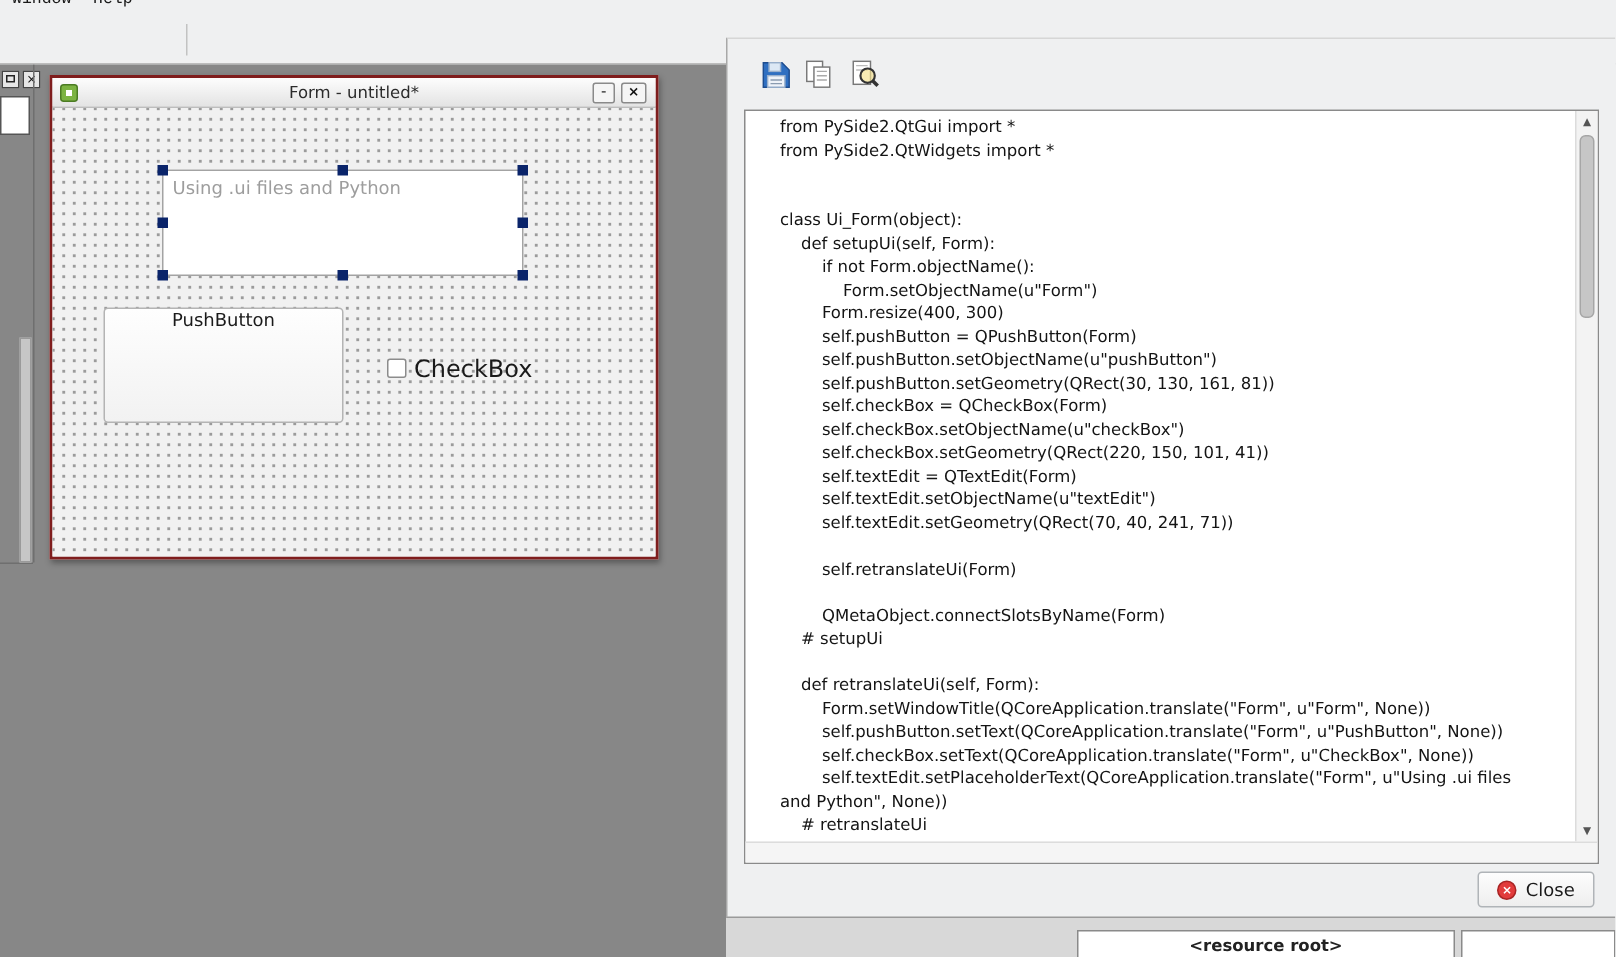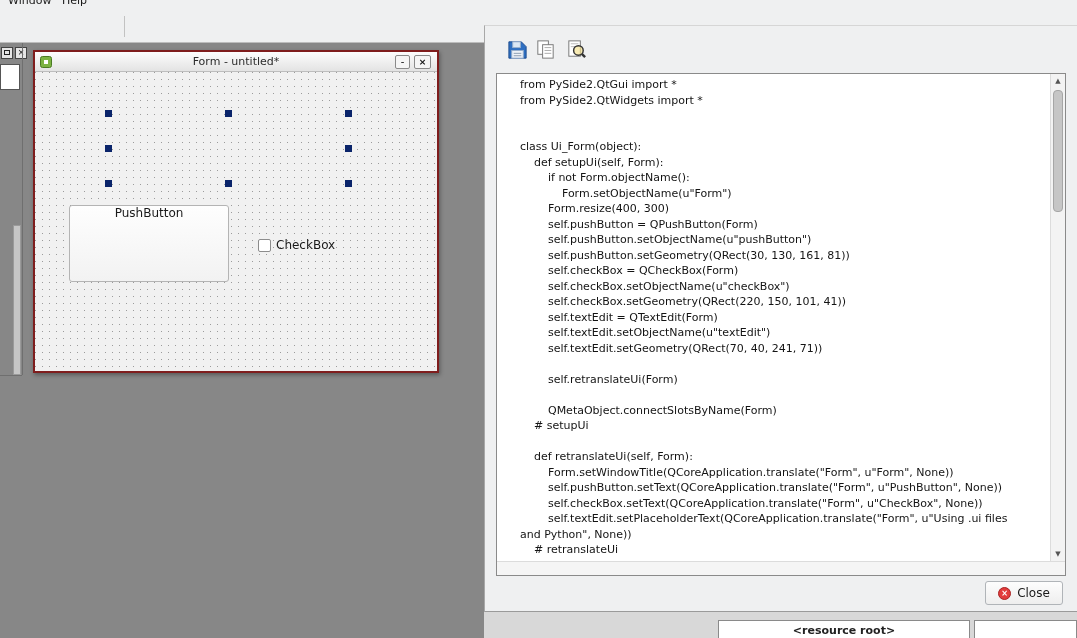--- a/index.html
+++ b/index.html
@@ -1,21 +1,21 @@
 <!DOCTYPE html>
 <html><head>
 <meta charset="utf-8">
 <style>
   * { margin:0; padding:0; box-sizing:border-box; }
   html,body { width:1077px; height:638px; overflow:hidden; }
   body { font-family:"DejaVu Sans", sans-serif; background:#eff0f1; }
   .root { position:relative; width:1077px; height:638px; background:#eff0f1; overflow:hidden; }
 
   
-  .menubar { position:absolute; top:0; left:0; width:100%; height:10px; background:#eff0f1; overflow:hidden; }
+  .menubar { position:absolute; top:0; left:0; width:100%; height:10px; background:#eff0f1; overflow:hidden;font-family:Liberation Mono, monospace; }
   .menu-item { position:absolute; top:-6px; font-size:11px; color:#1a1a1a; }
 
   
   .toolbar { position:absolute; top:10px; left:0; width:100%; height:33px; background:#eff0f1; border-bottom:1px solid #bcbcbc; overflow:hidden; }
   .tbtn { position:absolute; top:3px; width:26px; height:26px; display:flex; align-items:center; justify-content:center; border-radius:3px;margin-top:44px; }
   .tbtn svg { width:22px; height:22px; }
   .tbtn.pressed { top:2px; width:28px; height:28px; background:#b9cdd2; border:1px solid #7e98a0; box-shadow:inset 0 1px 2px rgba(0,0,0,.3); }
   .tbsep { position:absolute; top:6px; left:124px; width:1px; height:21px; background:#c2c2c2; }
   .num123 { font-size:10px; font-weight:bold; color:#1a57a8; letter-spacing:0; }
   .pencil { position:absolute; right:2px; bottom:1px; font-size:9px; color:#c98a1b; }
@@ -39,21 +39,21 @@
   .win-btn.close { right:6px; width:17px; font-weight:bold; font-size:9px; line-height:12px; }
   .form-canvas { position:absolute; top:20px; left:0; right:0; bottom:0;
     background-color:#f1f1f1;
     background-image:radial-gradient(circle, #9b9b9b 0.9px, rgba(0,0,0,0) 1px);
     background-size:7px 7px; background-position:4px 4px; }
 
   .w-textedit { position:absolute; left:73px; top:41px; width:241px; height:71px; background:#fff; border:1px solid #a3a3a3; }
   .w-textedit .ph { padding:4px 6px; font-size:12px; color:#9d9d9d; }
   .handle { position:absolute; width:7px; height:7px; background:#0a246a; }
   .w-pushbutton { position:absolute; left:34px; top:133px; width:160px; height:77px; background:linear-gradient(#fefefe,#f2f2f2); border:1px solid #b4b4b4; border-radius:3px; display:flex; align-items:flex-start; justify-content:center; font-size:12px; color:#1a1a1a; }
-  .w-checkbox { position:absolute; left:223px; top:163px; height:20px; display:flex; align-items:center; gap:5px; font-size:12px; color:#1a1a1a; }
+  .w-checkbox { position:absolute; left:223px; top:163px; height:20px; display:flex; align-items:center; gap:5px; font-size:16px; color:#1a1a1a; }
   .cb-box { width:13px; height:13px; background:#fff; border:1px solid #8c8c8c; border-radius:2px; }
 
   
   .dialog { position:absolute; left:484px; top:25px; width:593px; height:587px; background:#eff0f1; border-left:1px solid #a8a8a8; border-bottom:1px solid #9a9a9a; border-top:1px solid #d6d6d6; }
   .dbtn { position:absolute; top:10px; width:26px; height:26px; display:flex; align-items:center; justify-content:center; }
   .dbtn svg { width:23px; height:23px; }
   .code-frame { position:absolute; left:11px; top:47px; width:570px; height:503px; background:#fff; border:1px solid #8a8a8a; }
   .code-pre { position:absolute; left:0; top:0; right:15px; bottom:14px; overflow:hidden; padding:3px 23px;
     font-family:"DejaVu Sans", sans-serif; font-size:11px; line-height:15.5px; color:#141414; white-space:pre; }
   .vscroll { position:absolute; right:0; top:0; width:15px; bottom:14px; background:#f3f3f3; border-left:1px solid #dcdcdc; }
@@ -192,20 +192,23 @@
         <svg class="titlebar-icon" viewBox="0 0 12 12">
           <rect x="0.5" y="0.5" width="11" height="11" rx="2" fill="#7cb342" stroke="#4b7b23"></rect>
           <rect x="4" y="4" width="4" height="4" fill="#ffffff"></rect>
         </svg>
         <div class="form-title">Form - untitled*</div>
         <div class="win-btn min">-</div>
         <div class="win-btn close">×</div>
       </div>
       <div class="form-canvas">
 
+        <div class="w-textedit">
+          <div class="ph">Using .ui files and Python</div>
+        </div>
 
         <div class="handle" style="left:70px;  top:38px"></div>
         <div class="handle" style="left:190px; top:38px"></div>
         <div class="handle" style="left:310px; top:38px"></div>
         <div class="handle" style="left:70px;  top:73px"></div>
         <div class="handle" style="left:310px; top:73px"></div>
         <div class="handle" style="left:70px;  top:108px"></div>
         <div class="handle" style="left:190px; top:108px"></div>
         <div class="handle" style="left:310px; top:108px"></div>
 

